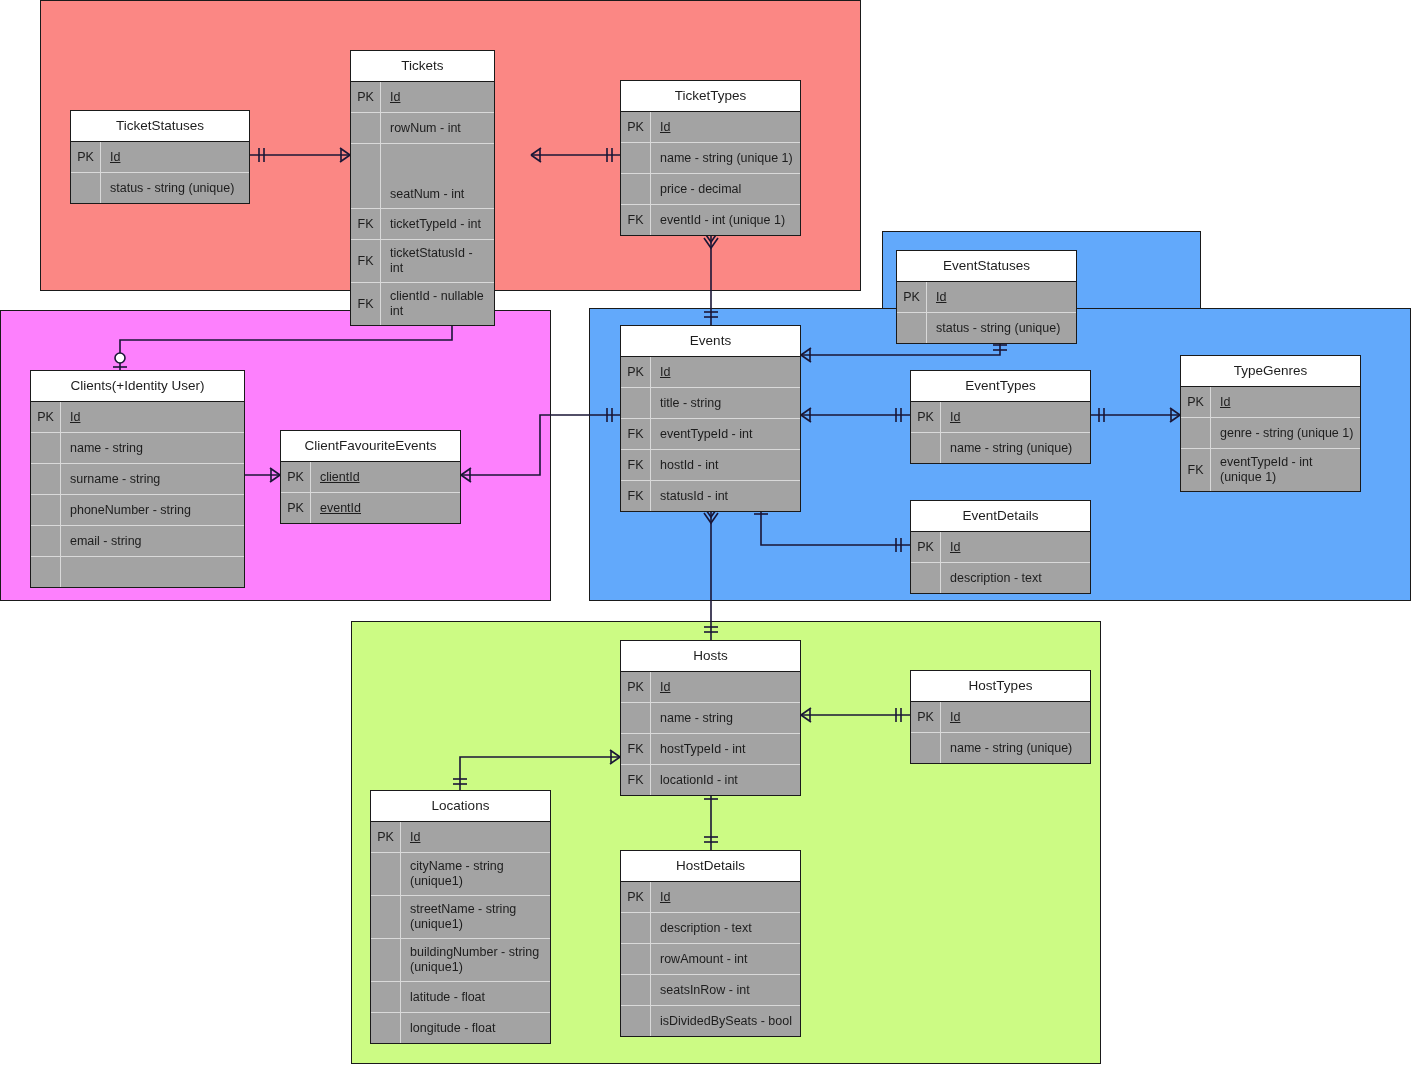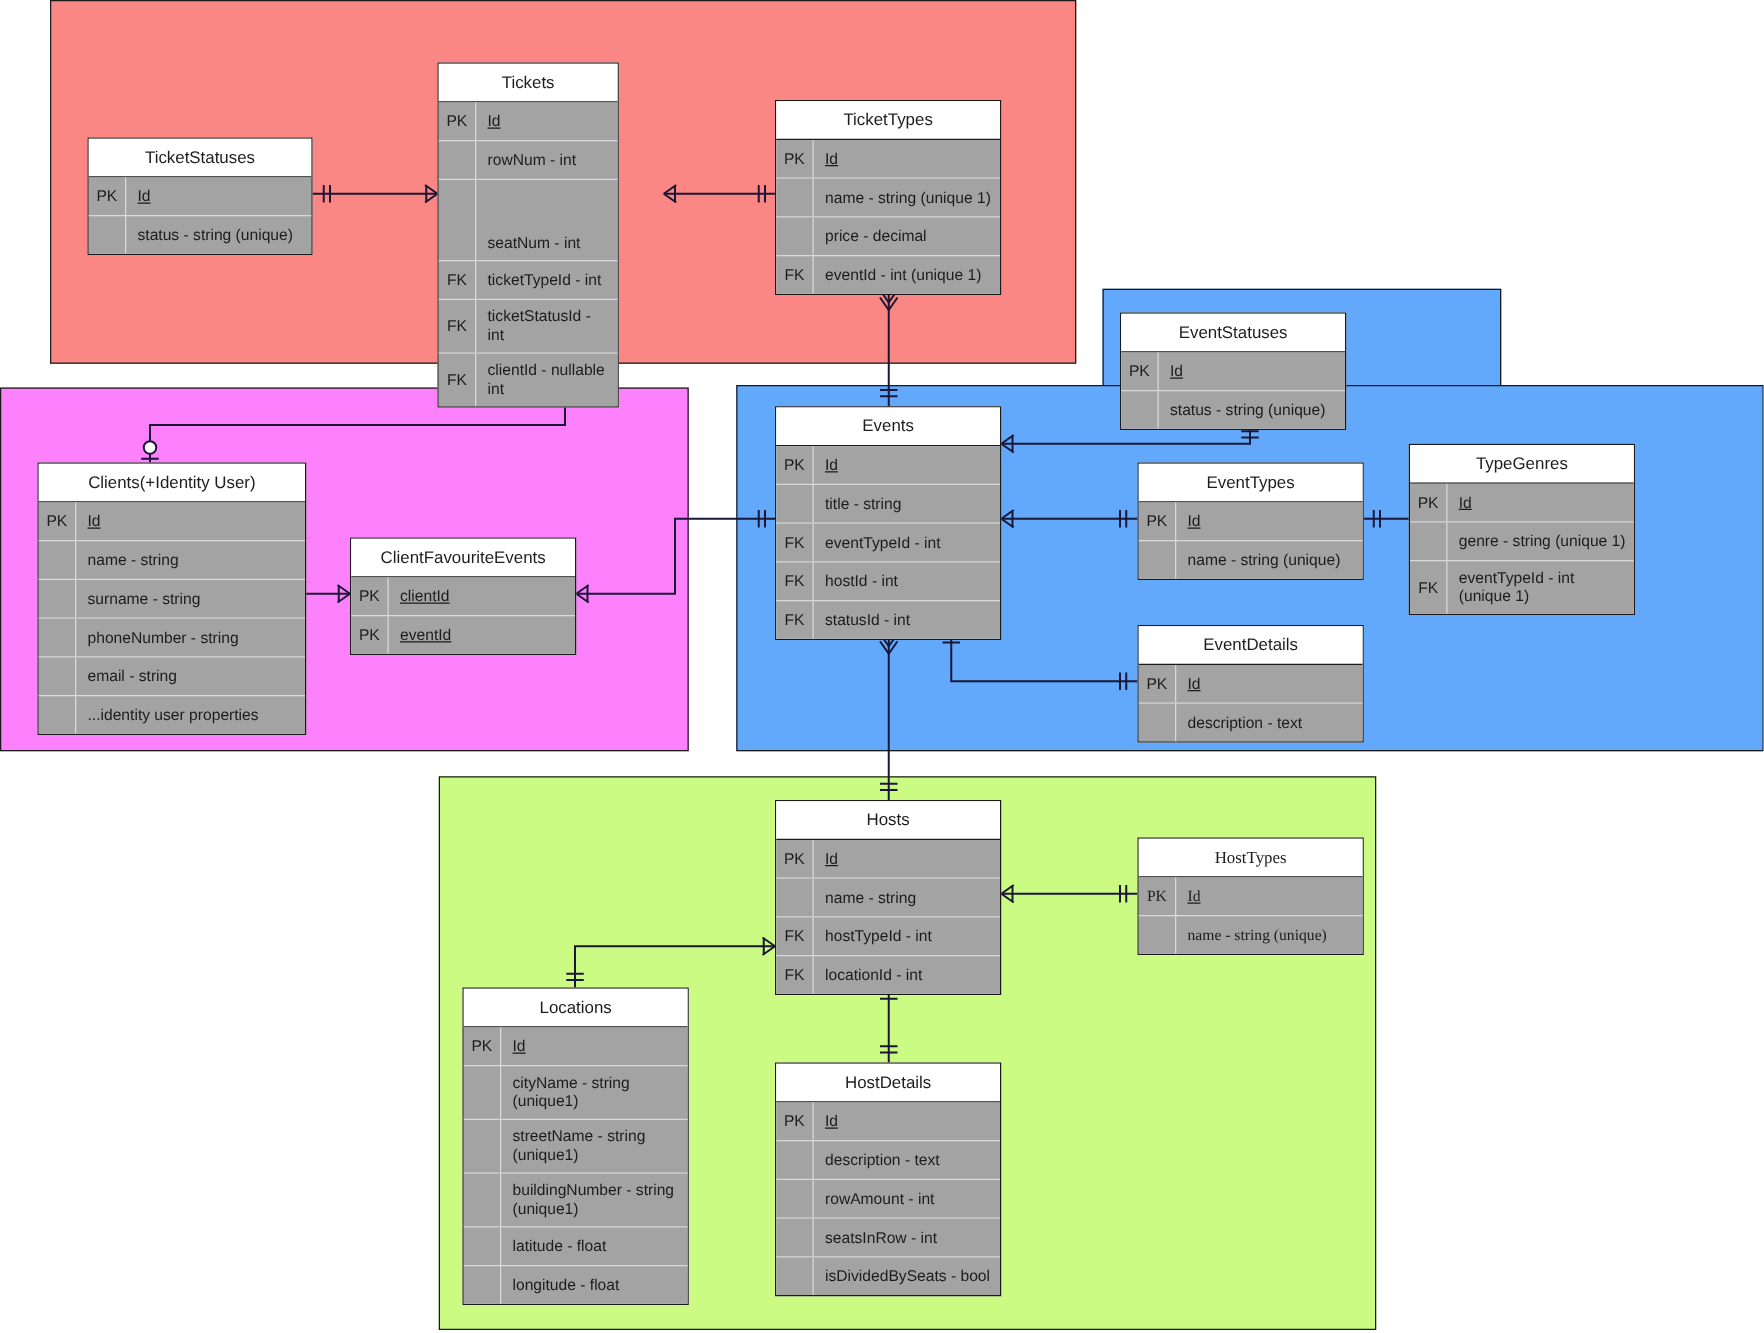--- a/index.html
+++ b/index.html
@@ -229,21 +229,20 @@
         <div class="erow h30">
           <div class="ekey"></div>
           <div class="ename" style="white-space: pre-line;">phoneNumber - string</div>
         </div>
         <div class="erow h30">
           <div class="ekey"></div>
           <div class="ename" style="white-space: pre-line;">email - string</div>
         </div>
         <div class="erow h30">
           <div class="ekey"></div>
-          <div class="ename" style="white-space: pre-line;">...identity user properties</div>
         </div>
       </div>
       <div class="entity" style="left: 280px; top: 430px; width: 181px;">
         <div class="ehead">ClientFavouriteEvents</div>
         <div class="erow h30">
           <div class="ekey">PK</div>
           <div class="ename pk" style="white-space: pre-line;">clientId</div>
         </div>
         <div class="erow h30">
           <div class="ekey">PK</div>
@@ -299,21 +298,21 @@
         <div class="ehead">EventDetails</div>
         <div class="erow h30">
           <div class="ekey">PK</div>
           <div class="ename pk" style="white-space: pre-line;">Id</div>
         </div>
         <div class="erow h30">
           <div class="ekey"></div>
           <div class="ename" style="white-space: pre-line;">description - text</div>
         </div>
       </div>
-      <div class="entity" style="left: 1127px; top: 355px; width: 181px;">
+      <div class="entity" style="left: 1180px; top: 355px; width: 181px;">
         <div class="ehead">TypeGenres</div>
         <div class="erow h30">
           <div class="ekey">PK</div>
           <div class="ename pk" style="white-space: pre-line;">Id</div>
         </div>
         <div class="erow h30">
           <div class="ekey"></div>
           <div class="ename" style="white-space: pre-line;">genre - string (unique 1)</div>
         </div>
         <div class="erow h30">
@@ -334,21 +333,21 @@
         </div>
         <div class="erow h30">
           <div class="ekey">FK</div>
           <div class="ename" style="white-space: pre-line;">hostTypeId - int</div>
         </div>
         <div class="erow h30">
           <div class="ekey">FK</div>
           <div class="ename" style="white-space: pre-line;">locationId - int</div>
         </div>
       </div>
-      <div class="entity" style="left: 910px; top: 670px; width: 181px; font-family: Liberation Serif, serif;">
+      <div class="entity" style="left: 910px; top: 670px; width: 181px;">
         <div class="ehead">HostTypes</div>
         <div class="erow h30">
           <div class="ekey">PK</div>
           <div class="ename pk" style="white-space: pre-line;">Id</div>
         </div>
         <div class="erow h30">
           <div class="ekey"></div>
           <div class="ename" style="white-space: pre-line;">name - string (unique)</div>
         </div>
       </div>

